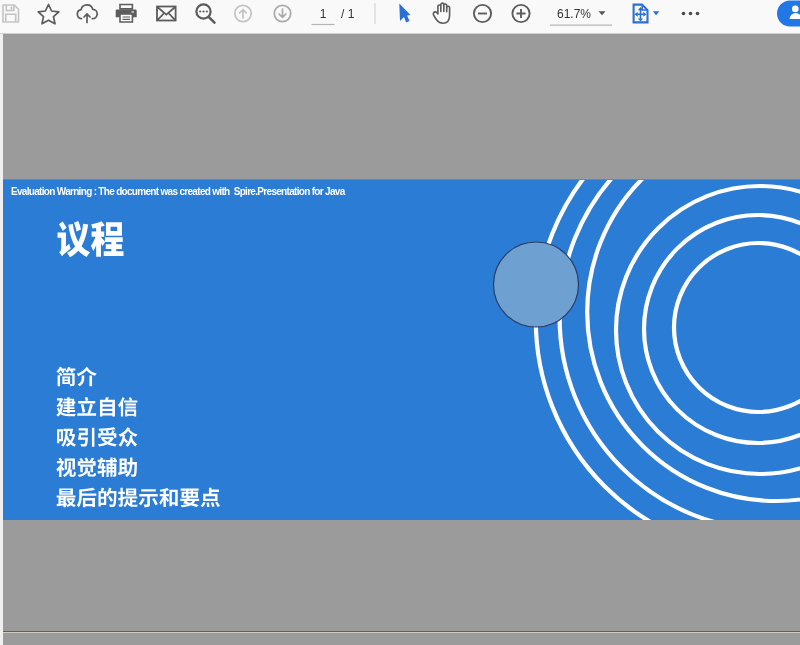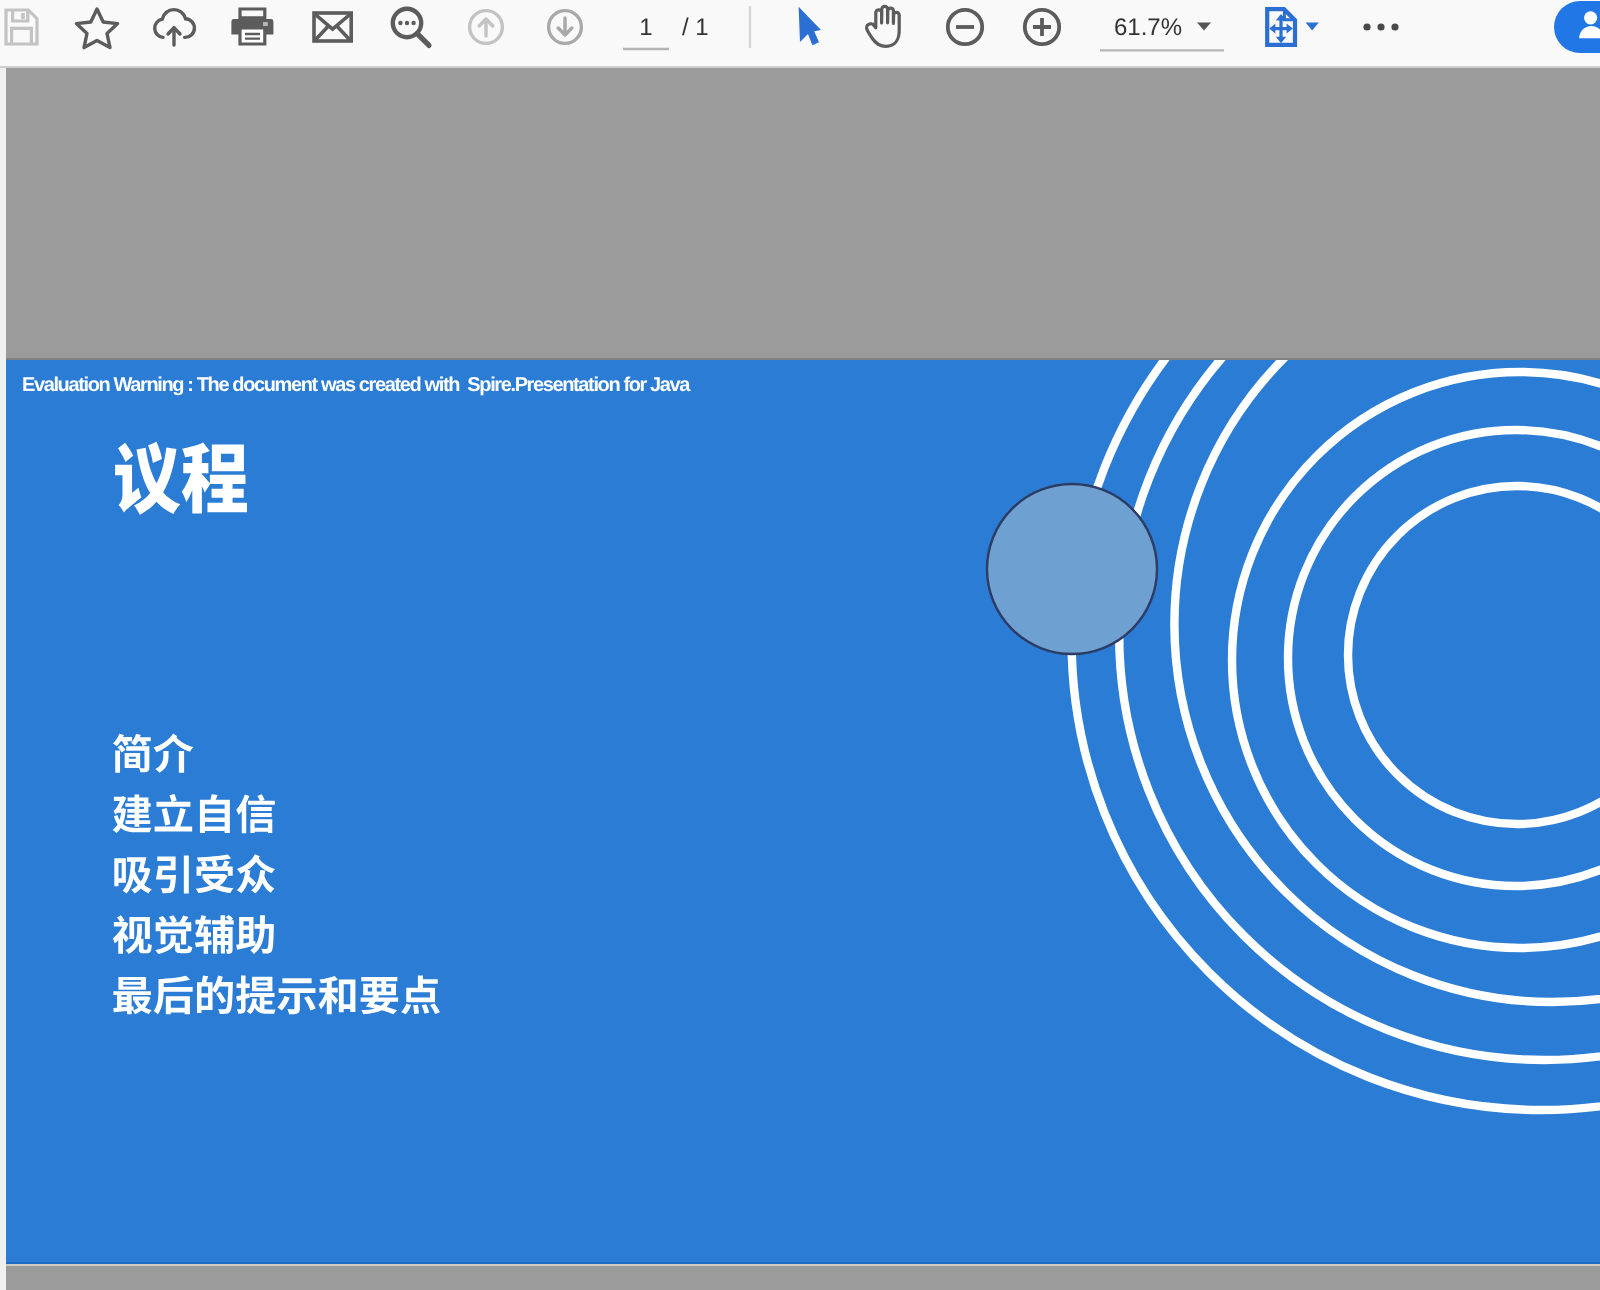--- a/index.html
+++ b/index.html
@@ -101,21 +101,21 @@
       <circle cx="690.5" cy="13.5" r="1.8" fill="#4a4a4a"></circle>
       <circle cx="697.5" cy="13.5" r="1.8" fill="#4a4a4a"></circle>
 
     <path d="M790 0.5 h10 v26 h-10 a13 13 0 0 1 0 -26 z" fill="#2277e6"></path>
     <g fill="#fff">
         <circle cx="795.3" cy="8.9" r="3.3"></circle>
         <path d="M789.6 19.1 a6.1 6.1 0 0 1 12.2 0 z"></path>
       </g>
   </svg>
 
-  <div class="abs" style="left:3px;top:180px;width:797px;height:452px;background:#2a7cd4;overflow:hidden">
+  <div class="abs" style="left:3px;top:180px;width:797px;height:340px;background:#2a7cd4;overflow:hidden">
     <svg width="797" height="452" viewBox="0 0 797 452" style="position:absolute;left:0;top:0">
       <circle cx="755.5" cy="147.5" r="84.5" fill="none" stroke="#fff" stroke-width="4.2"></circle>
         <circle cx="755.0" cy="149.0" r="114.0" fill="none" stroke="#fff" stroke-width="4.2"></circle>
         <circle cx="757.0" cy="150.0" r="144.0" fill="none" stroke="#fff" stroke-width="4.2"></circle>
         <circle cx="773.1" cy="132.10000000000002" r="188.9" fill="none" stroke="#fff" stroke-width="4.2"></circle>
         <circle cx="769.1" cy="137.5" r="212.5" fill="none" stroke="#fff" stroke-width="4.2"></circle>
         <circle cx="767.6" cy="140.2" r="234.8" fill="none" stroke="#fff" stroke-width="4.2"></circle>
       <circle cx="533" cy="104.5" r="42.5" fill="#6ea0d1" stroke="#2c3c63" stroke-width="1.2"></circle>
       <text x="8" y="15.300000000000011" font-size="10" font-weight="bold" fill="#fff" letter-spacing="-0.69" font-family="Liberation Sans">Evaluation Warning : The document was created with&nbsp;&nbsp;Spire.Presentation for Java</text>
       <g transform="translate(53.4,73.2) scale(0.03400,-0.03770)">

